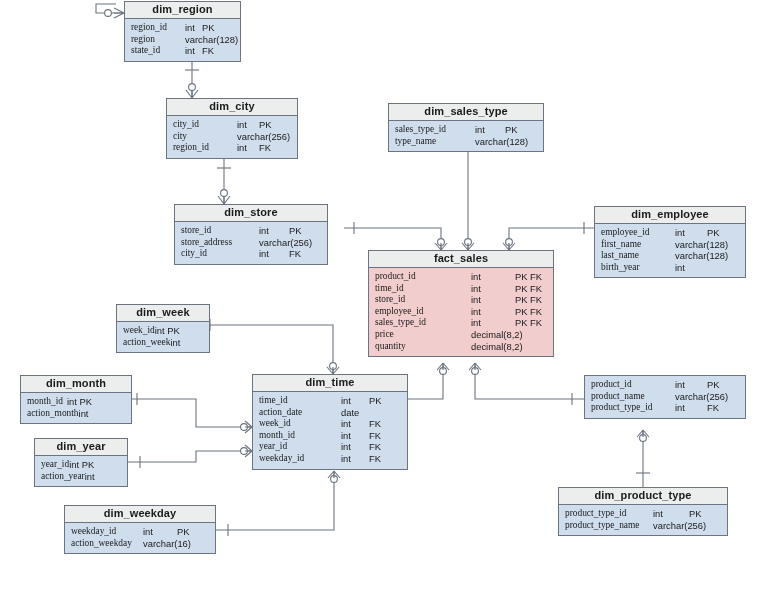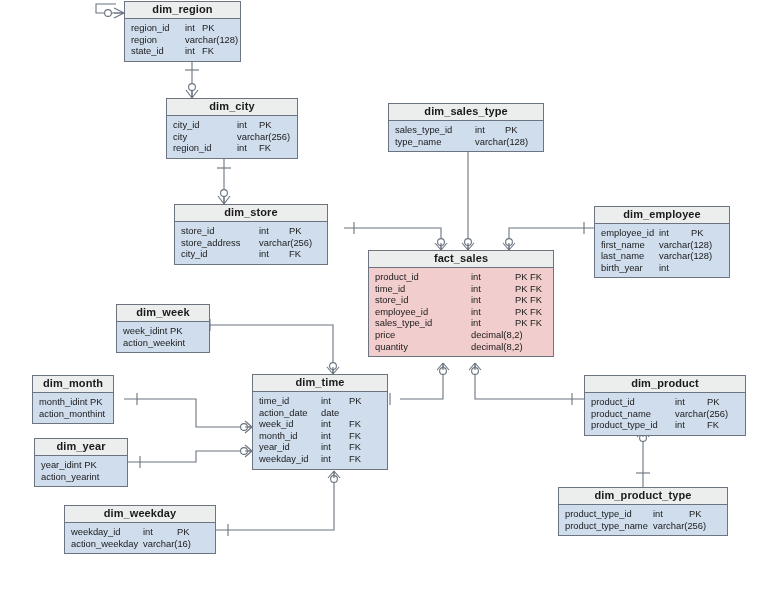--- a/index.html
+++ b/index.html
@@ -33,21 +33,21 @@
     background:#cfdded;
   }
   .fact .entity-body{background:#f2cdcd;}
   .attr{
     display:flex;
     font-size:9.4px;
     line-height:11.6px;
     color:#1a1a1a;
     white-space:nowrap;
   }
-  .attr .a-name{flex:0 0 auto;}
+  .attr .a-name{flex:0 0 auto;font-family:Liberation Serif, serif;}
   .attr .a-type{margin-left:auto;}
   .attr .a-key{flex:0 0 auto;}
 </style>
 </head>
 <body>
 
 <div id="canvas">
 
   <svg id="svg-layer" viewBox="0 0 768 592" xmlns="http://www.w3.org/2000/svg">
     <g fill="none" stroke="#6b7480" stroke-width="1.1" shape-rendering="geometricPrecision">
@@ -214,21 +214,21 @@
             <span class="a-type" style="width: 30px; margin-left: auto;">int</span>
             <span class="a-key" style="min-width: 32px;">PK</span>
           </div>
           <div class="attr">
             <span class="a-name">type_name</span>
             <span class="a-type" style="width: 30px; margin-left: auto;">varchar(128)</span>
             <span class="a-key" style="min-width: 32px;"></span>
           </div>
         </div>
       </div>
-      <div class="entity" style="left: 594px; top: 206px; width: 136px;">
+      <div class="entity" style="left: 594px; top: 206px; width: 152px;">
         <div class="entity-header">dim_employee</div>
         <div class="entity-body">
           <div class="attr">
             <span class="a-name">employee_id</span>
             <span class="a-type" style="width: 32px; margin-left: auto;">int</span>
             <span class="a-key" style="min-width: 32px;">PK</span>
           </div>
           <div class="attr">
             <span class="a-name">first_name</span>
             <span class="a-type" style="width: 32px; margin-left: auto;">varchar(128)</span>
@@ -294,21 +294,21 @@
             <span class="a-type" style="width: 22px; margin-left: auto;">int PK</span>
             <span class="a-key" style="min-width: 32px;"></span>
           </div>
           <div class="attr">
             <span class="a-name">action_week</span>
             <span class="a-type" style="width: 22px; margin-left: auto;">int</span>
             <span class="a-key" style="min-width: 32px;"></span>
           </div>
         </div>
       </div>
-      <div class="entity" style="left: 32px; top: 375px; width: 82px;">
+      <div class="entity" style="left: 20px; top: 375px; width: 112px;">
         <div class="entity-header">dim_month</div>
         <div class="entity-body">
           <div class="attr">
             <span class="a-name">month_id</span>
             <span class="a-type" style="width: 26px; margin-left: auto;">int PK</span>
             <span class="a-key" style="min-width: 32px;"></span>
           </div>
           <div class="attr">
             <span class="a-name">action_month</span>
             <span class="a-type" style="width: 26px; margin-left: auto;">int</span>
@@ -339,21 +339,21 @@
             <span class="a-type" style="width: 34px; margin-left: auto;">int</span>
             <span class="a-key" style="min-width: 32px;">PK</span>
           </div>
           <div class="attr">
             <span class="a-name">action_weekday</span>
             <span class="a-type" style="width: 34px; margin-left: auto;">varchar(16)</span>
             <span class="a-key" style="min-width: 32px;"></span>
           </div>
         </div>
       </div>
-      <div class="entity" style="left: 252px; top: 374px; width: 136px;">
+      <div class="entity" style="left: 252px; top: 374px; width: 156px;">
         <div class="entity-header">dim_time</div>
         <div class="entity-body">
           <div class="attr">
             <span class="a-name">time_id</span>
             <span class="a-type" style="width: 28px; margin-left: auto;">int</span>
             <span class="a-key" style="min-width: 32px;">PK</span>
           </div>
           <div class="attr">
             <span class="a-name">action_date</span>
             <span class="a-type" style="width: 28px; margin-left: auto;">date</span>
@@ -375,21 +375,20 @@
             <span class="a-key" style="min-width: 32px;">FK</span>
           </div>
           <div class="attr">
             <span class="a-name">weekday_id</span>
             <span class="a-type" style="width: 28px; margin-left: auto;">int</span>
             <span class="a-key" style="min-width: 32px;">FK</span>
           </div>
         </div>
       </div>
       <div class="entity" style="left: 584px; top: 375px; width: 162px;">
-        <div class="entity-header">dim_product</div>
         <div class="entity-body">
           <div class="attr">
             <span class="a-name">product_id</span>
             <span class="a-type" style="width: 32px; margin-left: auto;">int</span>
             <span class="a-key" style="min-width: 32px;">PK</span>
           </div>
           <div class="attr">
             <span class="a-name">product_name</span>
             <span class="a-type" style="width: 32px; margin-left: auto;">varchar(256)</span>
             <span class="a-key" style="min-width: 32px;"></span>

